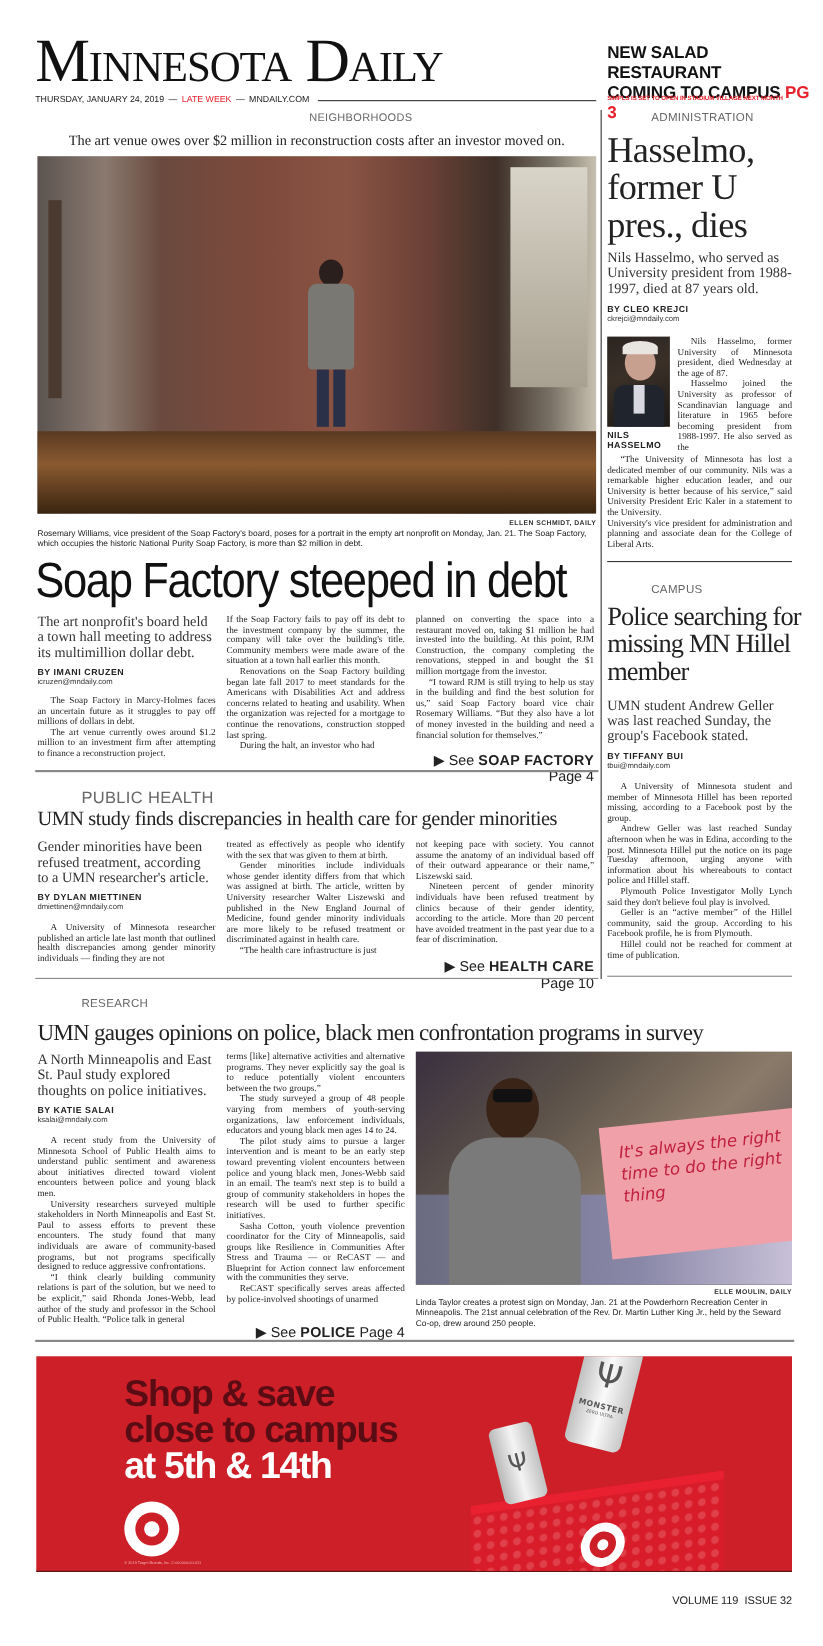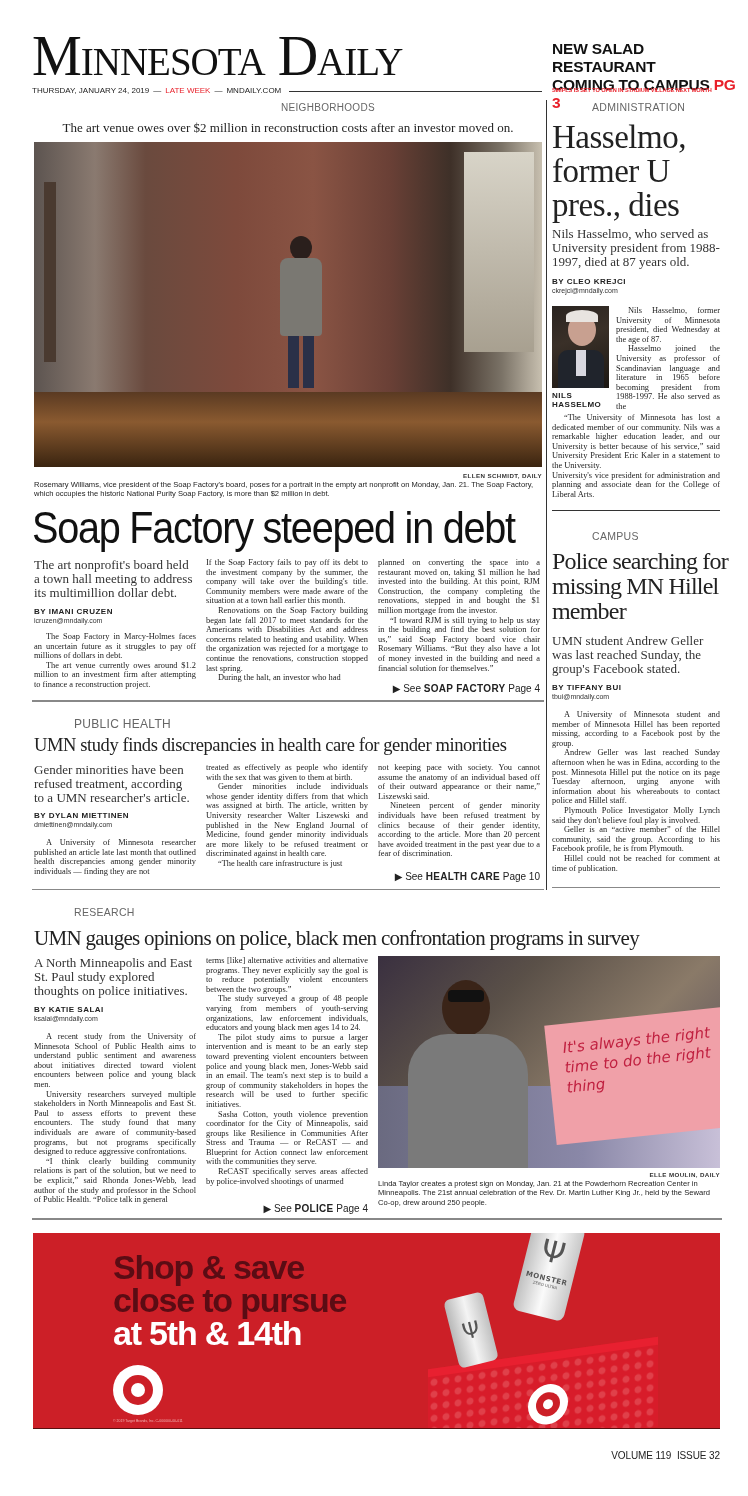--- a/index.html
+++ b/index.html
@@ -7,21 +7,21 @@
   body { position: relative; font-family: "Liberation Serif", serif; color: #222; }
   .abs { position: absolute; }
   .sans { font-family: "Liberation Sans", sans-serif; }
   .serif { font-family: "Liberation Serif", serif; }
   .kicker { font-family: "Liberation Sans", sans-serif; font-size: 11px; color: #666; letter-spacing: 0.3px; margin-left: 40px; }
   .byline { font-family: "Liberation Sans", sans-serif; font-weight: bold; font-size: 8px; letter-spacing: 0.5px; color: #222; }
   .email { font-family: "Liberation Sans", sans-serif; font-size: 7px; color: #333; }
   .body { font-family: "Liberation Serif", serif; font-size: 8.4px; line-height: 9.6px; text-align: justify; color: #222; }
   .body p { text-indent: 12px; }
   .deck { font-family: "Liberation Serif", serif; font-size: 13px; line-height: 14px; color: #333; }
-  .seepage { font-family: "Liberation Sans", sans-serif; font-size: 10px; color: #222; text-align: right; }
+  .seepage { font-family: "Liberation Sans", sans-serif; font-size: 13px; color: #222; text-align: right; }
   .seepage b { font-weight: bold; letter-spacing: 0.3px; }
   .caption { font-family: "Liberation Sans", sans-serif; font-size: 7.6px; line-height: 9.4px; color: #222; }
   .credit { font-family: "Liberation Sans", sans-serif; font-size: 6.2px; font-weight: bold; letter-spacing: 0.4px; color: #333; text-align: right; }
   .rule { position: absolute; background: #333; }
   .grule { position: absolute; background: #888; }
 </style>
 </head>
 <body>
 
 <div class="abs serif" style="left:32px; top:24px; width:510px; height:64px; font-size:56px; line-height:64px; letter-spacing:-1px; color:#111; font-variant:small-caps; white-space:nowrap;">Minnesota Daily</div>
@@ -120,21 +120,21 @@
 <div class="abs email" style="left:552px; top:693px;">tbui@mndaily.com</div>
 <div class="abs body" style="left:552px; top:710px; width:168px;">
   <p>A University of Minnesota student and member of Minnesota Hillel has been reported missing, according to a Facebook post by the group.</p>
   <p>Andrew Geller was last reached Sunday afternoon when he was in Edina, according to the post. Minnesota Hillel put the notice on its page Tuesday afternoon, urging anyone with information about his whereabouts to contact police and Hillel staff.</p>
   <p>Plymouth Police Investigator Molly Lynch said they don't believe foul play is involved.</p>
   <p>Geller is an “active member” of the Hillel community, said the group. According to his Facebook profile, he is from Plymouth.</p>
   <p>Hillel could not be reached for comment at time of publication.</p>
 </div>
 <div class="grule" style="left:552px; top:887px; width:168px; height:1px;"></div>
 
-<div class="abs kicker" style="left:34px; top:717px; font-size:12px;">PUBLIC HEALTH</div>
+<div class="abs kicker" style="left:34px; top:717px; font-size:15px;">PUBLIC HEALTH</div>
 <div class="abs serif" style="left:34px; top:734px; width:512px; font-size:18.5px; line-height:22px; color:#222; white-space:nowrap; letter-spacing:-0.4px;">UMN study finds discrepancies in health care for gender minorities</div>
 <div class="abs deck" style="left:34px; top:763px; width:160px;">Gender minorities have been refused treatment, according to a UMN researcher's article.</div>
 <div class="abs byline" style="left:34px; top:811px;">BY DYLAN MIETTINEN</div>
 <div class="abs email" style="left:34px; top:821px;">dmiettinen@mndaily.com</div>
 <div class="abs body" style="left:34px; top:838px; width:162px;">
   <p>A University of Minnesota researcher published an article late last month that outlined health discrepancies among gender minority individuals — finding they are not</p>
 </div>
 <div class="abs body" style="left:206px; top:763px; width:162px;">
   <p style="text-indent:0;">treated as effectively as people who identify with the sex that was given to them at birth.</p>
   <p>Gender minorities include individuals whose gender identity differs from that which was assigned at birth. The article, written by University researcher Walter Liszewski and published in the New England Journal of Medicine, found gender minority individuals are more likely to be refused treatment or discriminated against in health care.</p>
@@ -186,21 +186,21 @@
   <div style="position:absolute; left:172px; top:60px; width:180px; height:120px; background:#f0a0a8; transform:rotate(-6deg); padding:14px 16px; font-family:'DejaVu Sans', sans-serif; font-style:italic; font-size:15px; line-height:20px; color:#c02040;">It's always the right time to do the right thing</div>
 </div>
 <div class="abs credit" style="left:378px; top:1171px; width:342px;">ELLE MOULIN, DAILY</div>
 <div class="abs caption" style="left:378px; top:1179px; width:342px;">Linda Taylor creates a protest sign on Monday, Jan. 21 at the Powderhorn Recreation Center in Minneapolis. The 21st annual celebration of the Rev. Dr. Martin Luther King Jr., held by the Seward Co-op, drew around 250 people.</div>
 
 <div class="grule" style="left:32px; top:1218px; width:690px; height:2px;"></div>
 
 <div class="abs" style="left:33px; top:1233px; width:687px; height:196px; background:#cc1f27; overflow:hidden; border-bottom:1px solid #5a1010;">
   <div class="sans" style="position:absolute; left:80px; top:18px; font-weight:bold; font-size:34px; line-height:33px; letter-spacing:-1.2px;">
     <div style="color:#5a0c14;">Shop &amp; save</div>
-    <div style="color:#5a0c14;">close to pursue</div>
+    <div style="color:#5a0c14;">close to campus</div>
     <div style="color:#fff;">at 5th &amp; 14th</div>
   </div>
   <div style="position:absolute; left:80px; top:132px; width:50px; height:50px; border-radius:50%; background:#fff; display:flex; align-items:center; justify-content:center;">
     <div style="width:30px; height:30px; border-radius:50%; background:#cc1f27; display:flex; align-items:center; justify-content:center;">
       <div style="width:14px; height:14px; border-radius:50%; background:#fff;"></div>
     </div>
   </div>
   <div class="sans" style="position:absolute; left:80px; top:186px; font-size:3.5px; color:#f0b0b0; white-space:nowrap;">© 2019 Target Brands, Inc. C-000000-00-011</div>
 
   <div style="position:absolute; left:395px; top:120px; width:230px; height:90px; background:radial-gradient(circle at 60% 40%,#f03040,#c01020); transform:skewY(-8deg); border-top:8px solid #e82030; background-image:radial-gradient(circle,#e0404a 3px,transparent 4px); background-size:12px 12px; background-color:#d81c2a;">

